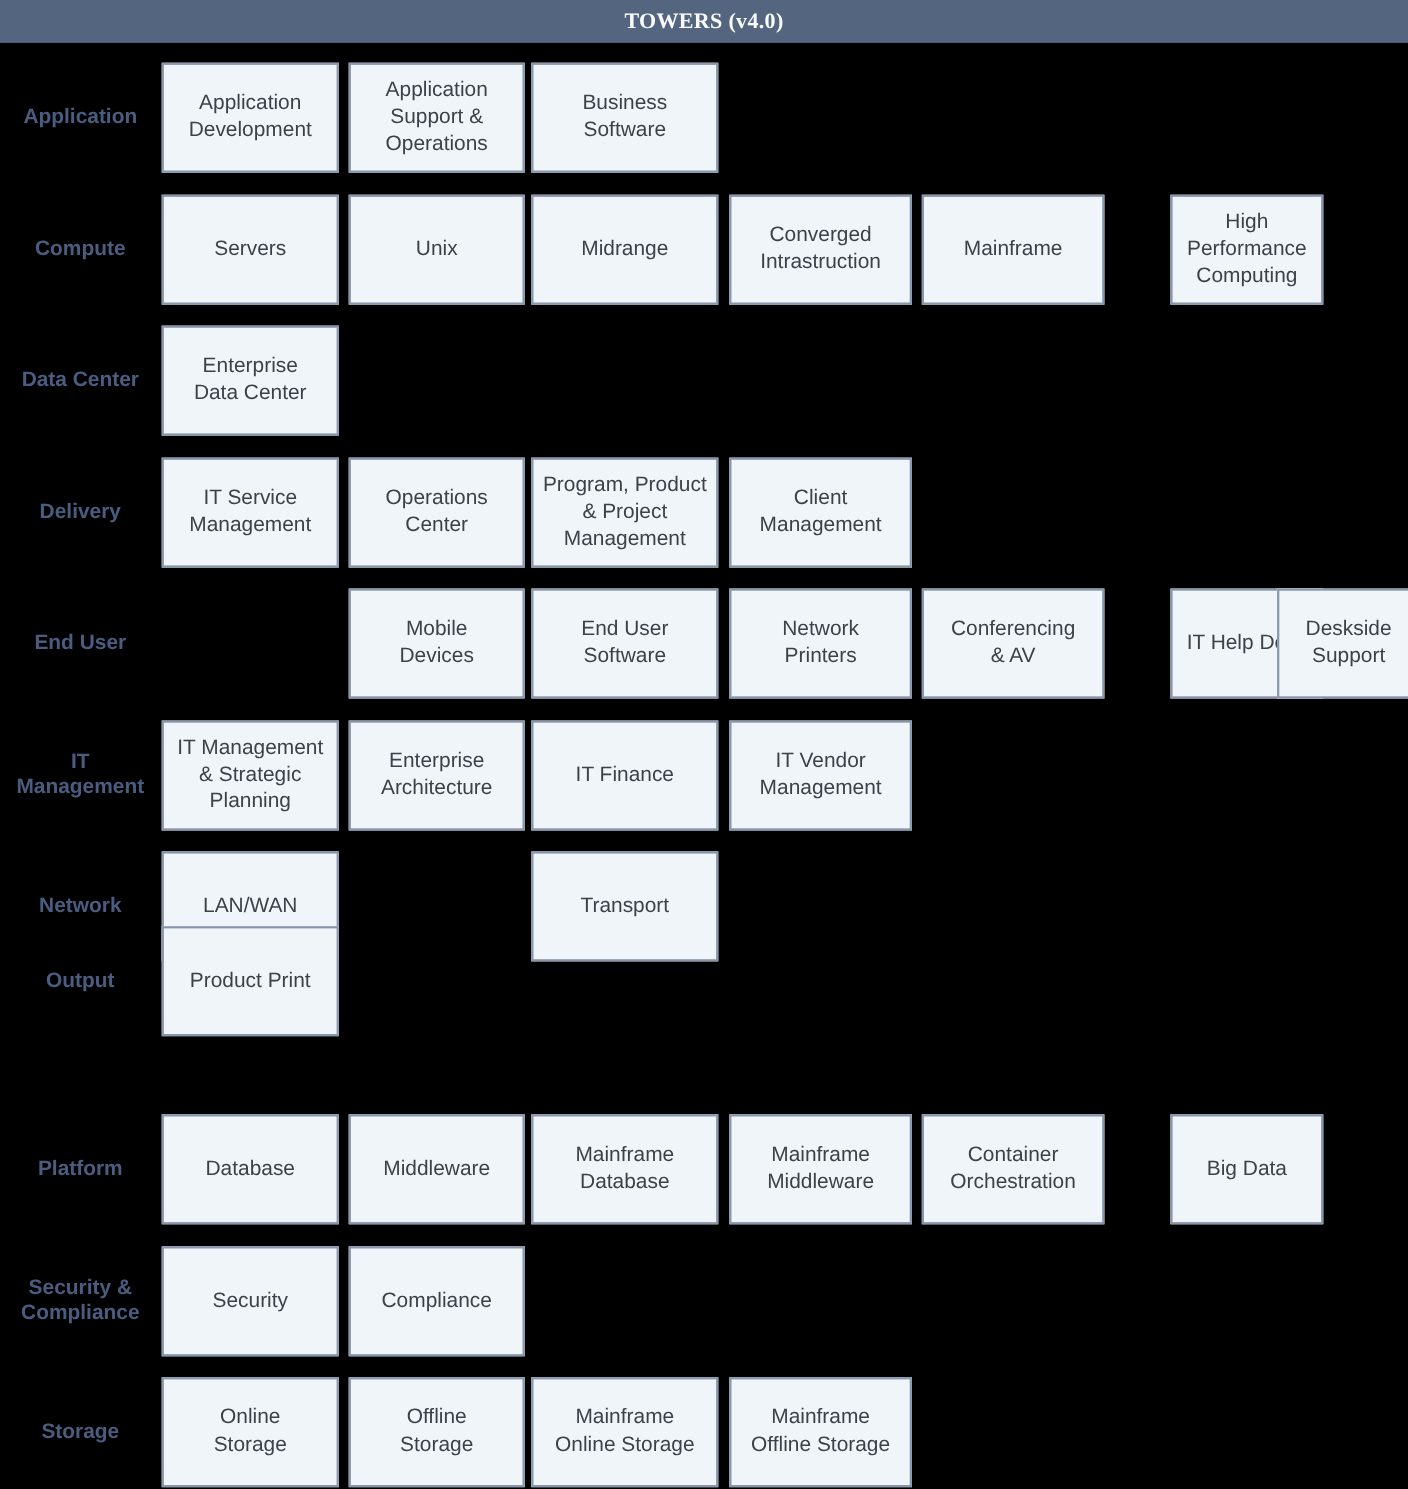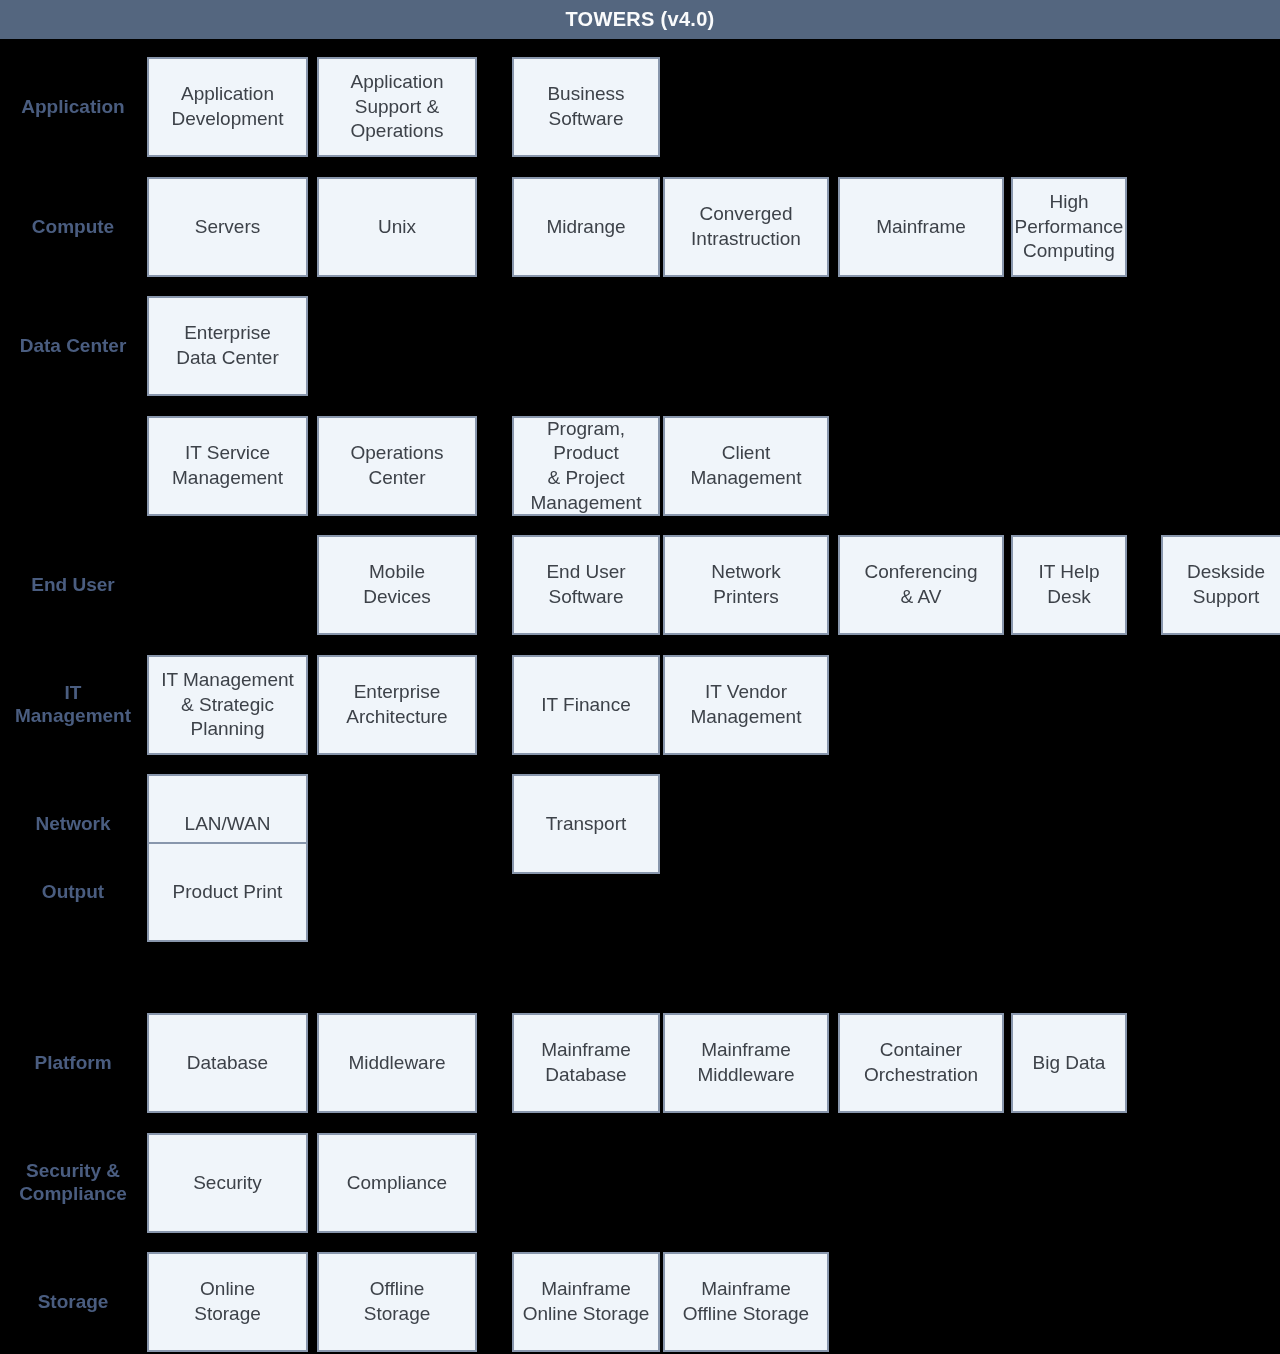--- a/index.html
+++ b/index.html
@@ -2,41 +2,41 @@
 <html><head>
 <meta charset="utf-8">
 <style>
   html,body{margin:0;padding:0;background:#000;}
   .page{
     position:relative;width:1280px;height:1354px;background:#000;
     overflow:hidden;font-family:"Liberation Sans",sans-serif;
   }
   .header{
     position:absolute;top:0;left:0;width:1280px;height:39px;background:#54667f;
-    display:flex;align-items:center;justify-content:center;
+    display:flex;align-items:center;justify-content:center;font-family:Liberation Serif, serif;
   }
   .title{color:#fafbfc;font-weight:bold;font-size:20px;letter-spacing:.3px;}
   .row{position:absolute;left:0;width:1280px;height:100px;}
   .rowlabel{
     position:absolute;left:0;top:0;width:146px;height:100px;
     display:flex;align-items:center;justify-content:center;text-align:center;
     color:#4a5d80;font-weight:bold;font-size:19px;line-height:1.2;white-space:pre-line;
   }
   .box{
     position:absolute;top:0;height:100px;background:#f0f5fa;
     border:2px solid #8896ac;box-sizing:border-box;
     display:flex;align-items:center;justify-content:center;text-align:center;
     color:#3d4249;font-size:19px;line-height:1.3;white-space:pre-line;padding:2px;
   }
   .c1{left:147px;width:161px}
   .c2{left:317px;width:160px}
-  .c3{left:512px;width:148px}
+  .c3{left:483px;width:170px}
   .c4{left:663px;width:166px}
   .c5{left:838px;width:166px}
-  .c6{left:1011px;width:116px}
+  .c6{left:1064px;width:139px}
   .c7{left:1161px;width:130px}
 </style>
 </head>
 <body>
 
 <div class="page">
 
   <div class="header">
     <div class="title">TOWERS (v4.0)</div>
   </div>
@@ -65,20 +65,21 @@
 Computing</div>
   </div>
 
   <div class="row" style="top:296px">
     <div class="rowlabel">Data Center</div>
     <div class="box c1">Enterprise
 Data Center</div>
   </div>
 
   <div class="row" style="top:416px">
+    <div class="rowlabel">Delivery</div>
     <div class="box c1">IT Service
 Management</div>
     <div class="box c2">Operations
 Center</div>
     <div class="box c3">Program, Product
 &amp; Project
 Management</div>
     <div class="box c4">Client
 Management</div>
   </div>

